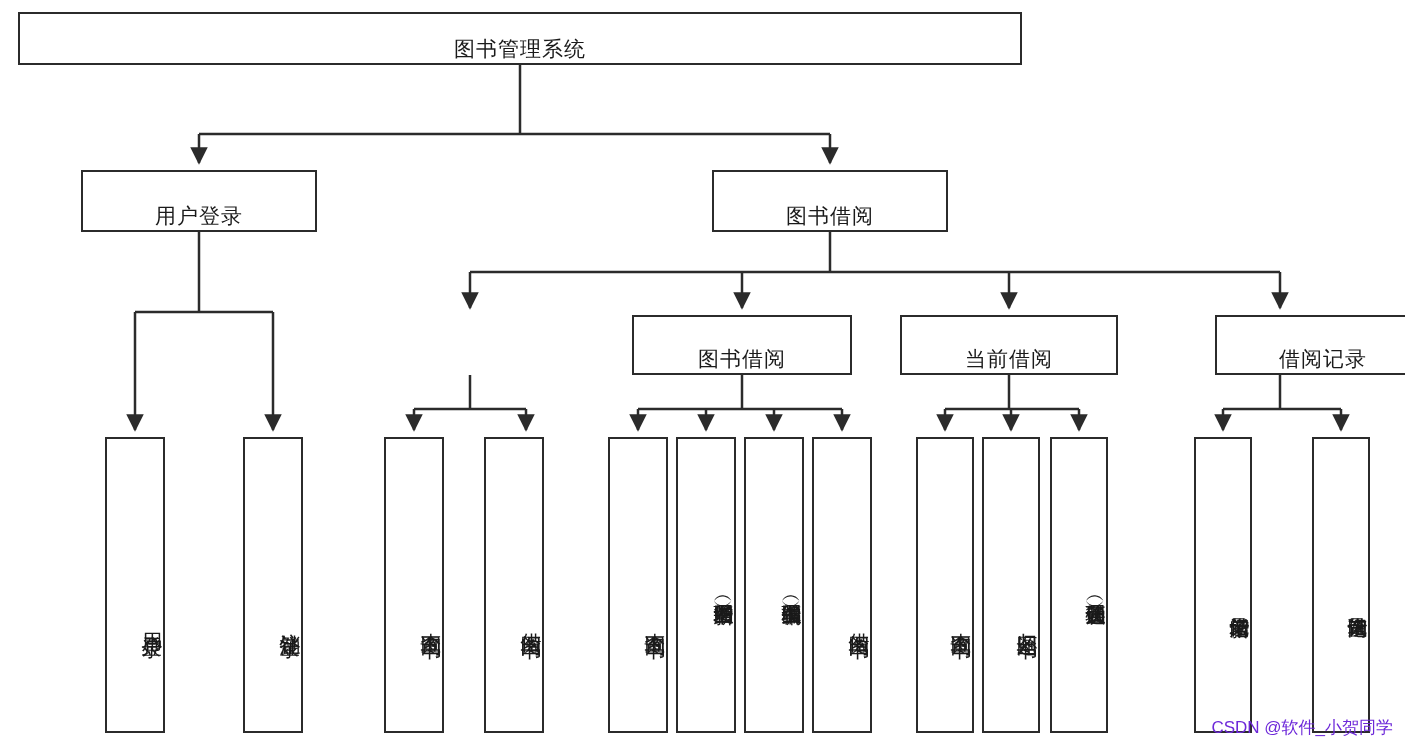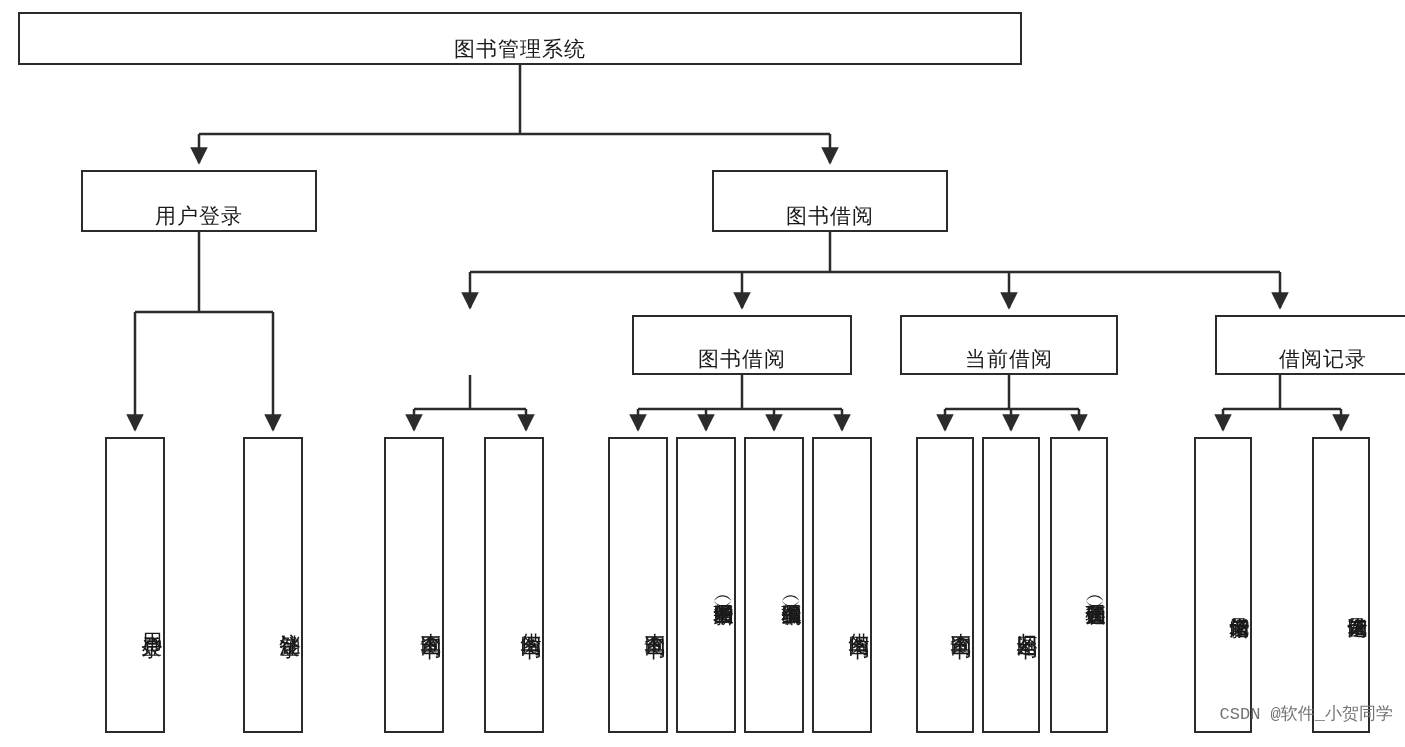--- a/index.html
+++ b/index.html
@@ -49,25 +49,25 @@
     position: absolute;
     left: 0;
     top: 0;
     width: 1405px;
     height: 747px;
     pointer-events: none;
   }
   .watermark {
     position: absolute;
     right: 12px;
-    bottom: 22px;
+    bottom: 8px;
     font-size: 17px;
-    color: #737373;
+    color: #6d28d9;
     white-space: nowrap;
-    font-family: Liberation Mono, monospace;
+    font-family: Liberation Sans, sans-serif;
   }
 </style>
 </head>
 <body>
 
 <div id="canvas">
 
   <svg id="links" viewBox="0 0 1405 747">
     <defs>
       <marker id="arrow" viewBox="0 0 10 10" refX="9" refY="5" markerWidth="7" markerHeight="7" orient="auto-start-reverse">

